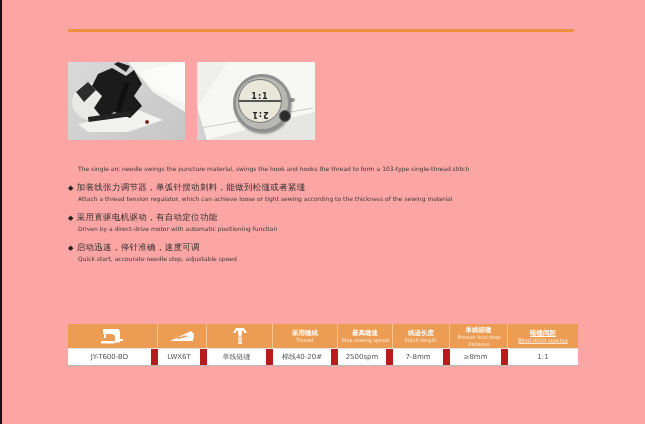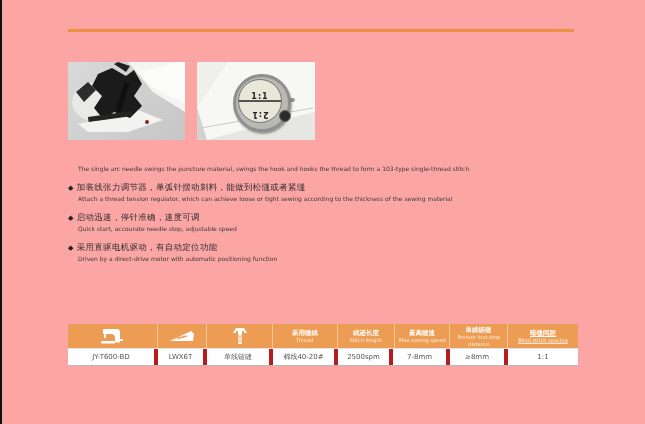--- a/index.html
+++ b/index.html
@@ -36,21 +36,21 @@
 
   
   .spec{position:absolute;left:68px;top:288px;width:510px;}
   .spec-head{display:flex;height:24px;background:#ED9C53;margin-top:36px;}
   .spec-head .cell{box-sizing:border-box;border-right:1px solid #f7c695;display:flex;flex-direction:column;
     align-items:center;justify-content:center;color:#fff;overflow:hidden;}
   .spec-head .cell:last-child{border-right:none;text-decoration:underline;}
   .h-cn{font-size:6.5px;font-weight:bold;line-height:8px;white-space:nowrap;}
   .h-en{font-size:5.5px;line-height:6.5px;color:#fdf1e2;text-align:center;transform:scale(.92);}
   .spec-vals{display:flex;height:16px;background:#fff;border-bottom:1.5px solid #b9b9b9;border-top:1px solid #e2e2e2;}
-  .spec-vals .cell{box-sizing:border-box;border-right:4px solid #b91c1c;display:flex;align-items:center;justify-content:center;
+  .spec-vals .cell{box-sizing:border-box;border-right:7px solid #b91c1c;display:flex;align-items:center;justify-content:center;
     font-size:7px;color:#555;white-space:nowrap;overflow:hidden;}
   .spec-vals .cell:last-child{border-right:none;}
   .w0{width:90px;}.w1{width:49px;}.w2{width:66px;}.w3{width:65px;}
   .w4{width:55px;}.w5{width:57px;}.w6{width:58px;}.w7{width:70px;}
   .head-icon{display:block;}
 </style>
 </head>
 <body>
 
 <div class="page">
@@ -93,26 +93,26 @@
 
   <div class="features">
     <div class="feature">
       <div class="f-en">The single arc needle swings the puncture material, swings the hook and hooks the thread to form a 103-type single-thread stitch</div>
     </div>
     <div class="feature">
       <div class="f-cn"><span class="marker">◆</span><span>加装线张力调节器，单弧针摆动刺料，能做到松缝或者紧缝</span></div>
       <div class="f-en">Attach a thread tension regulator, which can achieve loose or tight sewing according to the thickness of the sewing material</div>
     </div>
     <div class="feature">
+      <div class="f-cn"><span class="marker">◆</span><span>采用直驱电机驱动，有自动定位功能</span></div>
+      <div class="f-en">Driven by a direct-drive motor with automatic positioning function</div>
+    </div>
+    <div class="feature">
       <div class="f-cn"><span class="marker">◆</span><span>启动迅速，停针准确，速度可调</span></div>
       <div class="f-en">Quick start, accourate needle stop, adjustable speed</div>
-    </div>
-    <div class="feature">
-      <div class="f-cn"><span class="marker">◆</span><span>采用直驱电机驱动，有自动定位功能</span></div>
-      <div class="f-en">Driven by a direct-drive motor with automatic positioning function</div>
     </div>
   </div>
 
   <div class="spec">
     <div class="spec-head">
       <div class="cell w0">
         <svg class="head-icon" width="26" height="17" viewBox="0 0 26 17">
           <path d="M3,1 h14 a3,3 0 0 1 3,3 v7 h3 v2 h-3 v1.5 h-5 v-4.5 a4,4 0 0 0 -4,-4 h-8 Z" fill="#fff"></path>
           <rect x="1" y="13" width="14" height="2.6" rx="1" fill="#fff"></rect>
           <rect x="4" y="5" width="2" height="5" fill="#fff"></rect>
@@ -130,27 +130,27 @@
           <rect x="7.4" y="7" width="3.2" height="10" fill="#fff"></rect>
           <circle cx="9" cy="9.5" r="0.8" fill="#ED9C53"></circle>
           <circle cx="9" cy="12" r="0.8" fill="#ED9C53"></circle>
           <circle cx="9" cy="14.5" r="0.8" fill="#ED9C53"></circle>
         </svg>
       </div>
       <div class="cell w3">
         <div class="h-cn">采用缝线</div>
         <div class="h-en">Thread</div>
       </div>
+      <div class="cell w4">
+        <div class="h-cn">最高缝速</div>
+        <div class="h-en">Max sewing speed</div>
+      </div>
       <div class="cell w5">
         <div class="h-cn">线迹长度</div>
         <div class="h-en">Stitch length</div>
-      </div>
-      <div class="cell w4">
-        <div class="h-cn">最高缝速</div>
-        <div class="h-en">Max sewing speed</div>
       </div>
       <div class="cell w6">
         <div class="h-cn">单线链缝</div>
         <div class="h-en" style="white-space:normal;width:52px;">Presser foot drop distance</div>
       </div>
       <div class="cell w7">
         <div class="h-cn">暗缝间距</div>
         <div class="h-en">Blind stitch spacing</div>
       </div>
     </div>

